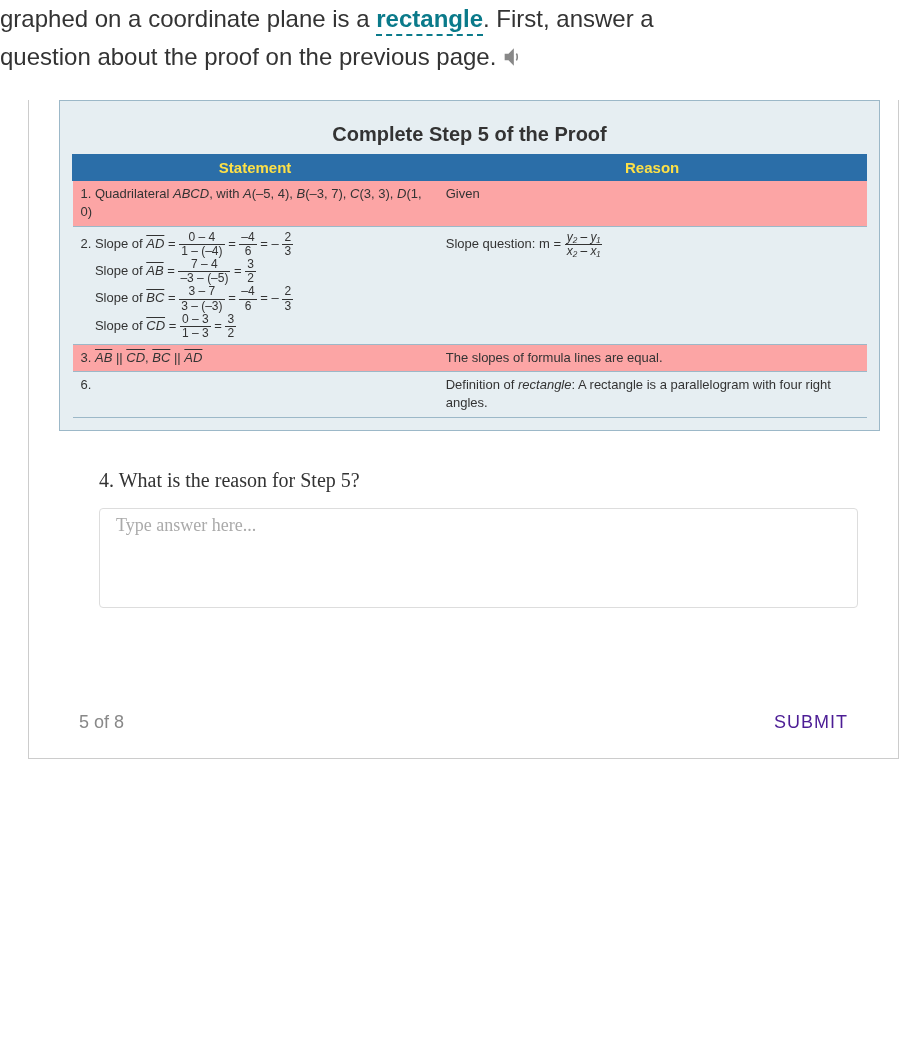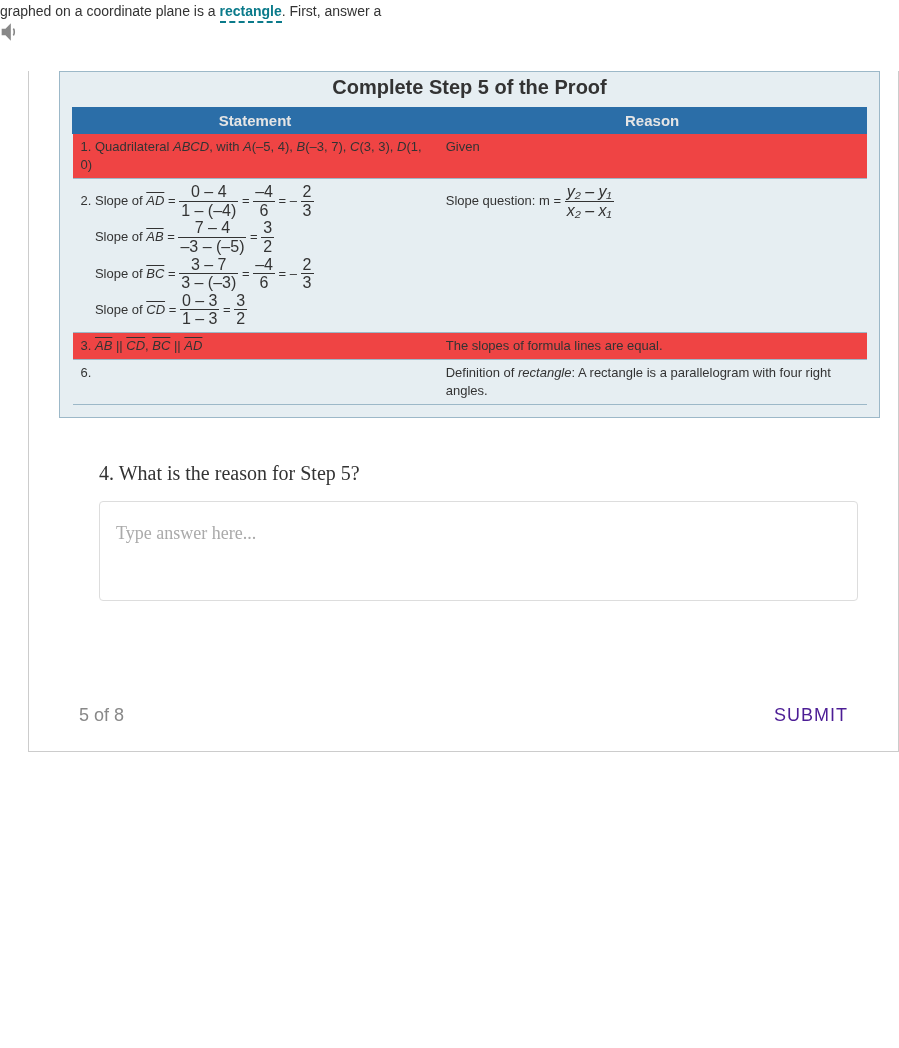--- a/index.html
+++ b/index.html
@@ -1,45 +1,46 @@
 <!DOCTYPE html>
 <html><head>
 <meta charset="utf-8">
 <style>
   * { box-sizing: border-box; margin: 0; padding: 0; }
   body { font-family: Arial, Helvetica, sans-serif; color: #333; width: 899px; background: #fff; }
-  .intro { font-size: 14px; line-height: 1.6; padding: 0 0 10px 0; }
+  .intro { font-size: 24px; line-height: 1.6; padding: 0 0 10px 0; }
   .keyword { color: #0a7a8a; font-weight: bold; border-bottom: 2px dashed #0a7a8a; padding-bottom: 2px; }
   .sound-icon { color: #888; vertical-align: middle; }
   .main-box { border: 1px solid #ccc; border-top: none; margin: 10px 0 0 28px; padding-bottom: 25px; }
-  .proof-panel { background: #e6eef2; border: 1px solid #9cb8c8; margin: 12px 18px 14px 30px; padding: 0 12px 12px 12px; }
+  .proof-panel { background: #e6eef2; border: 1px solid #9cb8c8; margin: 12px 18px 8px 30px; padding: 18px 12px 12px 12px; }
   .proof-title { text-align: center; font-weight: bold; font-size: 20px; margin: 4px 0 8px; }
   .proof-table { width: 100%; border-collapse: collapse; table-layout: fixed; }
-  .proof-table th { background: #2b6ea8; color: #e5e5e5; font-weight: bold; font-size: 15px; padding: 4px; border: 1px solid #2b6ea8; }
+  .proof-table th { background: #2b6ea8; color: #fde047; font-weight: bold; font-size: 15px; padding: 4px; border: 1px solid #2b6ea8; }
   .proof-table td { font-size: 13px; padding: 4px 8px; border-bottom: 1px solid #9cb8c8; vertical-align: top; line-height: 1.4; }
-  .proof-table tr.alt td { background: #ef4444; }
+  .proof-table tr.alt td { background: #fca5a5; }
   .proof-table tr.blank-reason td.reason-cell { background: #f0a030; }
   .over { text-decoration: overline; }
   .ital { font-style: italic; }
-  .frac { display: inline-block; vertical-align: middle; text-align: center; font-size: 16px; line-height: 1.1; }
+  .frac { display: inline-block; vertical-align: middle; text-align: center; font-size: 12px; line-height: 1.1; }
   .frac .n { border-bottom: 1px solid #333; display: block; padding: 0 2px; }
   .frac .d { display: block; padding: 0 2px; }
   .question-area { padding: 30px 40px 10px 70px; font-family: Liberation Serif, serif; }
   .question-text { font-size: 20px; margin-bottom: 16px; }
-  .answer-box { width: 100%; min-height: 100px; border: 1px solid #ddd; border-radius: 4px; font-size: 18px; padding: 21px 16px; font-family: inherit; color: #333; resize: none; }
+  .answer-box { width: 100%; min-height: 100px; border: 1px solid #ddd; border-radius: 4px; font-size: 18px; padding: 6px 16px; font-family: inherit; color: #333; resize: none; }
   .answer-box::placeholder { color: #aaa; }
   .footer { display: flex; justify-content: space-between; align-items: center; padding: 90px 50px 0 50px; gap: 8px; }
   .page-no { color: #888; font-size: 18px; }
   .submit-btn { color: #4c1d95; font-size: 18px; letter-spacing: 1px; background: none; border: none; cursor: pointer; }
 </style>
 </head>
 <body>
 
 <div class="intro">
   <span>graphed on a coordinate plane is a </span><span class="keyword">rectangle</span><span>. First, answer a</span><br>
+  <span>question about the proof on the previous page. </span>
   <span class="sound-icon">
     <svg width="20" height="20" viewBox="0 0 24 24" fill="none" stroke="#888" stroke-width="2">
         <path d="M3 9v6h4l5 5V4L7 9H3z" fill="#888"></path>
         <path d="M16 8c1.5 1.5 1.5 6.5 0 8"></path>
       </svg>
   </span>
 </div>
 
 <div class="main-box">
 

